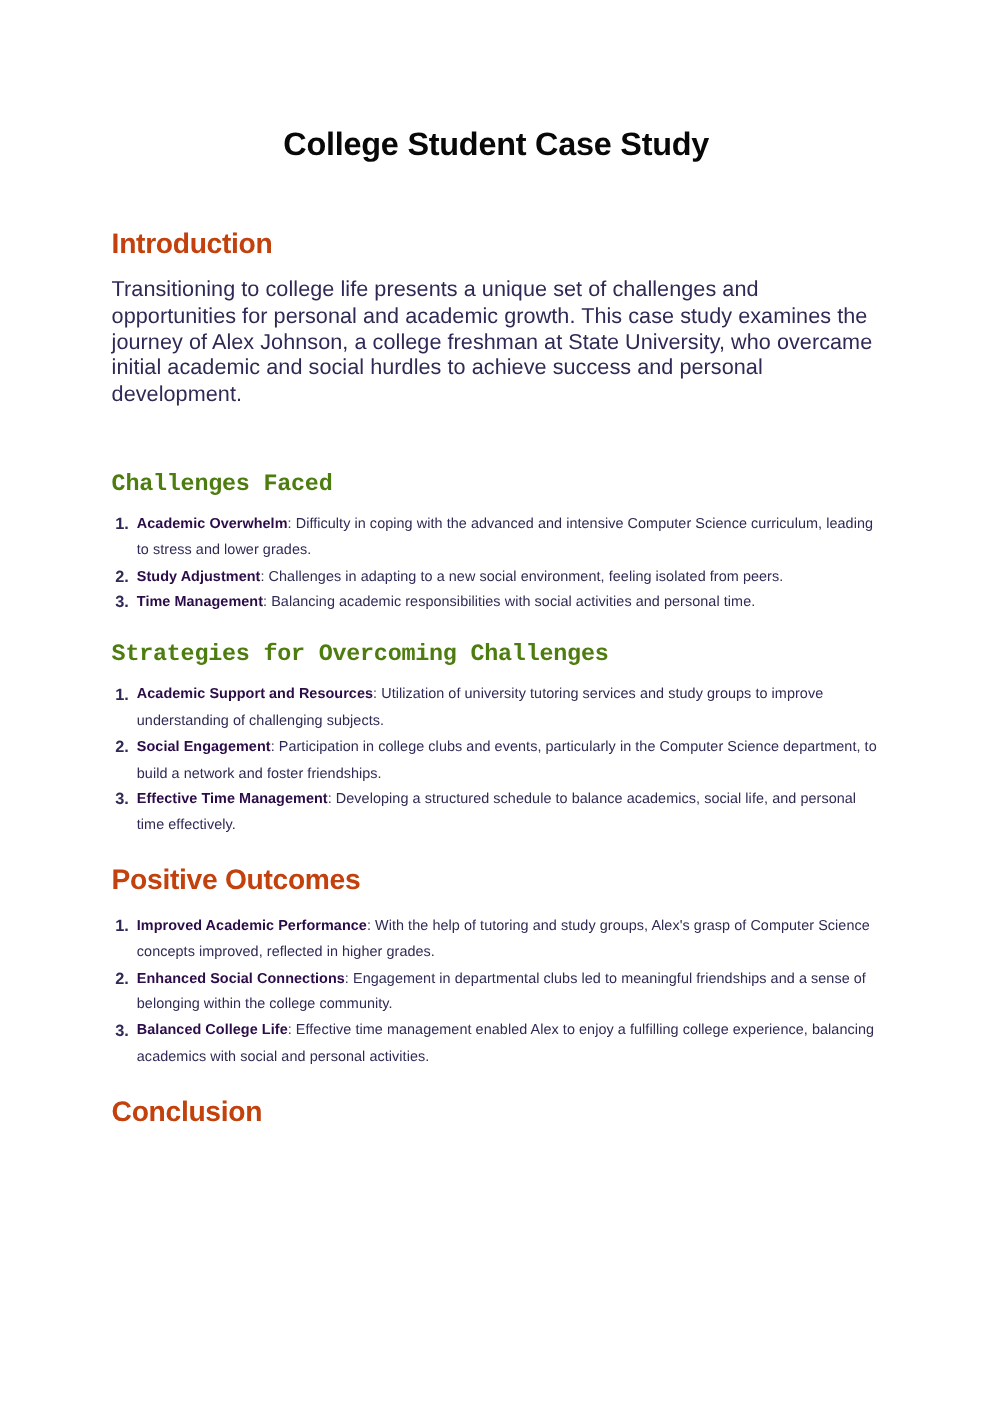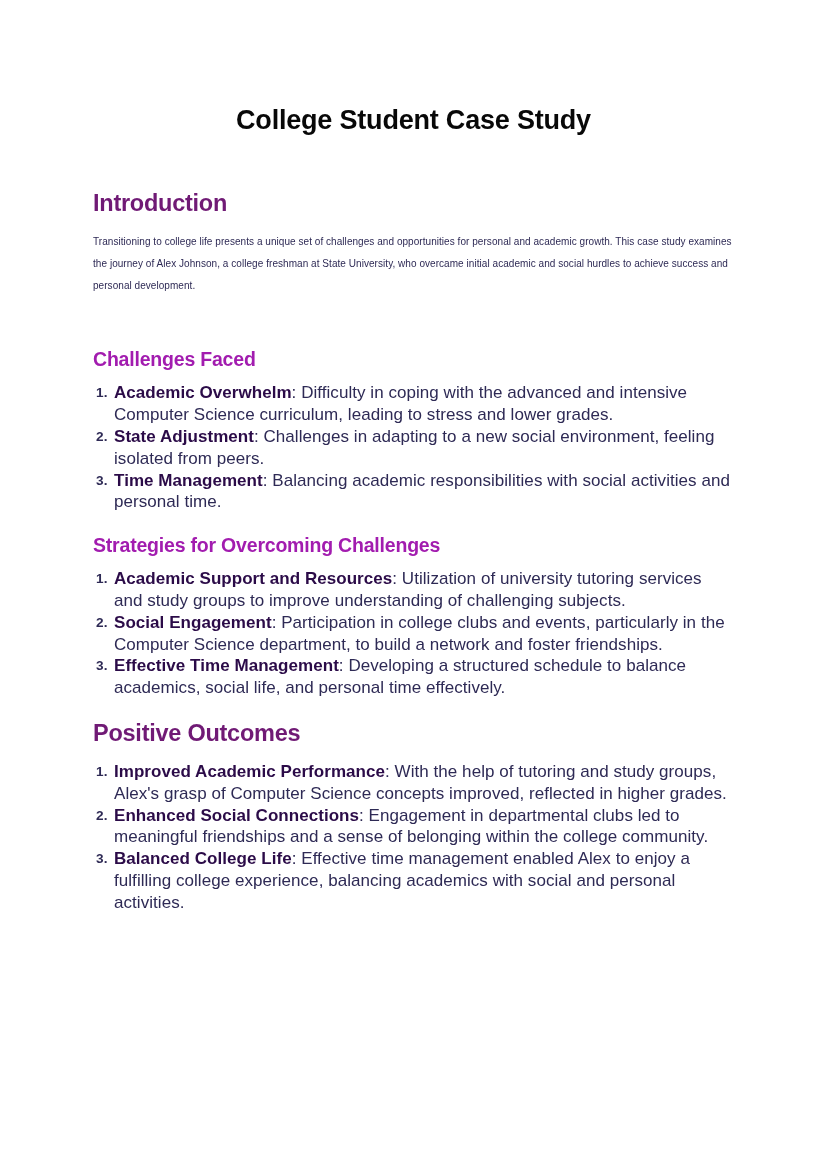--- a/index.html
+++ b/index.html
@@ -37,51 +37,52 @@
     text-align: center;
     letter-spacing: -0.2px;
     padding-top: 103px;
   }
   h2.section-heading {
     margin: 0;
     padding: 0;
     font-size: 23.5px;
     line-height: 28px;
     font-weight: bold;
-    color: #701a75;
+    color: #c2410c;
     letter-spacing: -0.25px;
   }
   h3.sub-heading {
     margin: 0;
     padding: 0;
     font-size: 19.5px;
     line-height: 24px;
     font-weight: bold;
-    color: #a21caf;
+    color: #4d7c0f;
     letter-spacing: -0.2px;
+    font-family: Liberation Mono, monospace;
   }
   p.body-text {
     margin: 0;
     padding: 0;
-    font-size: 10px;
+    font-size: 18px;
     line-height: 21.8px;
     color: #2e2a55;
     letter-spacing: 0.05px;
   }
   ol.numbered-list {
     margin: 0;
     padding: 0;
     list-style: none;
     counter-reset: li;
   }
   ol.numbered-list > li {
     position: relative;
     counter-increment: li;
     padding-left: 21px;
-    font-size: 17px;
+    font-size: 12px;
     line-height: 21.8px;
     color: #2e2a55;
     letter-spacing: 0.05px;
     margin: 0 0 0 0;
   }
   ol.numbered-list > li::before {
     content: counter(li) ".";
     position: absolute;
     left: 3px;
     top: 0;
@@ -119,21 +120,21 @@
     <div class="gap-before-h2"></div>
 
     <div class="gap-after-h2"></div>
 
     <div class="gap-before-h3"></div>
 
     <h3 class="sub-heading">Challenges Faced</h3>
     <div class="gap-after-h3"></div>
     <ol class="numbered-list">
       <li><span class="lead">Academic Overwhelm</span><span>: Difficulty in coping with the advanced and intensive Computer Science curriculum, leading to stress and lower grades.</span></li>
-      <li><span class="lead">State Adjustment</span><span>: Challenges in adapting to a new social environment, feeling isolated from peers.</span></li>
+      <li><span class="lead">Study Adjustment</span><span>: Challenges in adapting to a new social environment, feeling isolated from peers.</span></li>
       <li><span class="lead">Time Management</span><span>: Balancing academic responsibilities with social activities and personal time.</span></li>
     </ol>
 
     <div class="gap-after-list"></div>
 
     <h3 class="sub-heading">Strategies for Overcoming Challenges</h3>
     <div class="gap-after-h3"></div>
     <ol class="numbered-list">
       <li><span class="lead">Academic Support and Resources</span><span>: Utilization of university tutoring services and study groups to improve understanding of challenging subjects.</span></li>
       <li><span class="lead">Social Engagement</span><span>: Participation in college clubs and events, particularly in the Computer Science department, to build a network and foster friendships.</span></li>
@@ -145,15 +146,16 @@
     <h2 class="section-heading">Positive Outcomes</h2>
     <div class="gap-after-h2"></div>
     <ol class="numbered-list">
       <li><span class="lead">Improved Academic Performance</span><span>: With the help of tutoring and study groups, Alex's grasp of Computer Science concepts improved, reflected in higher grades.</span></li>
       <li><span class="lead">Enhanced Social Connections</span><span>: Engagement in departmental clubs led to meaningful friendships and a sense of belonging within the college community.</span></li>
       <li><span class="lead">Balanced College Life</span><span>: Effective time management enabled Alex to enjoy a fulfilling college experience, balancing academics with social and personal activities.</span></li>
     </ol>
 
     <div class="gap-after-list"></div>
 
+    <h2 class="section-heading">Conclusion</h2>
 
   </div>
 </div>
 
 </body></html>

